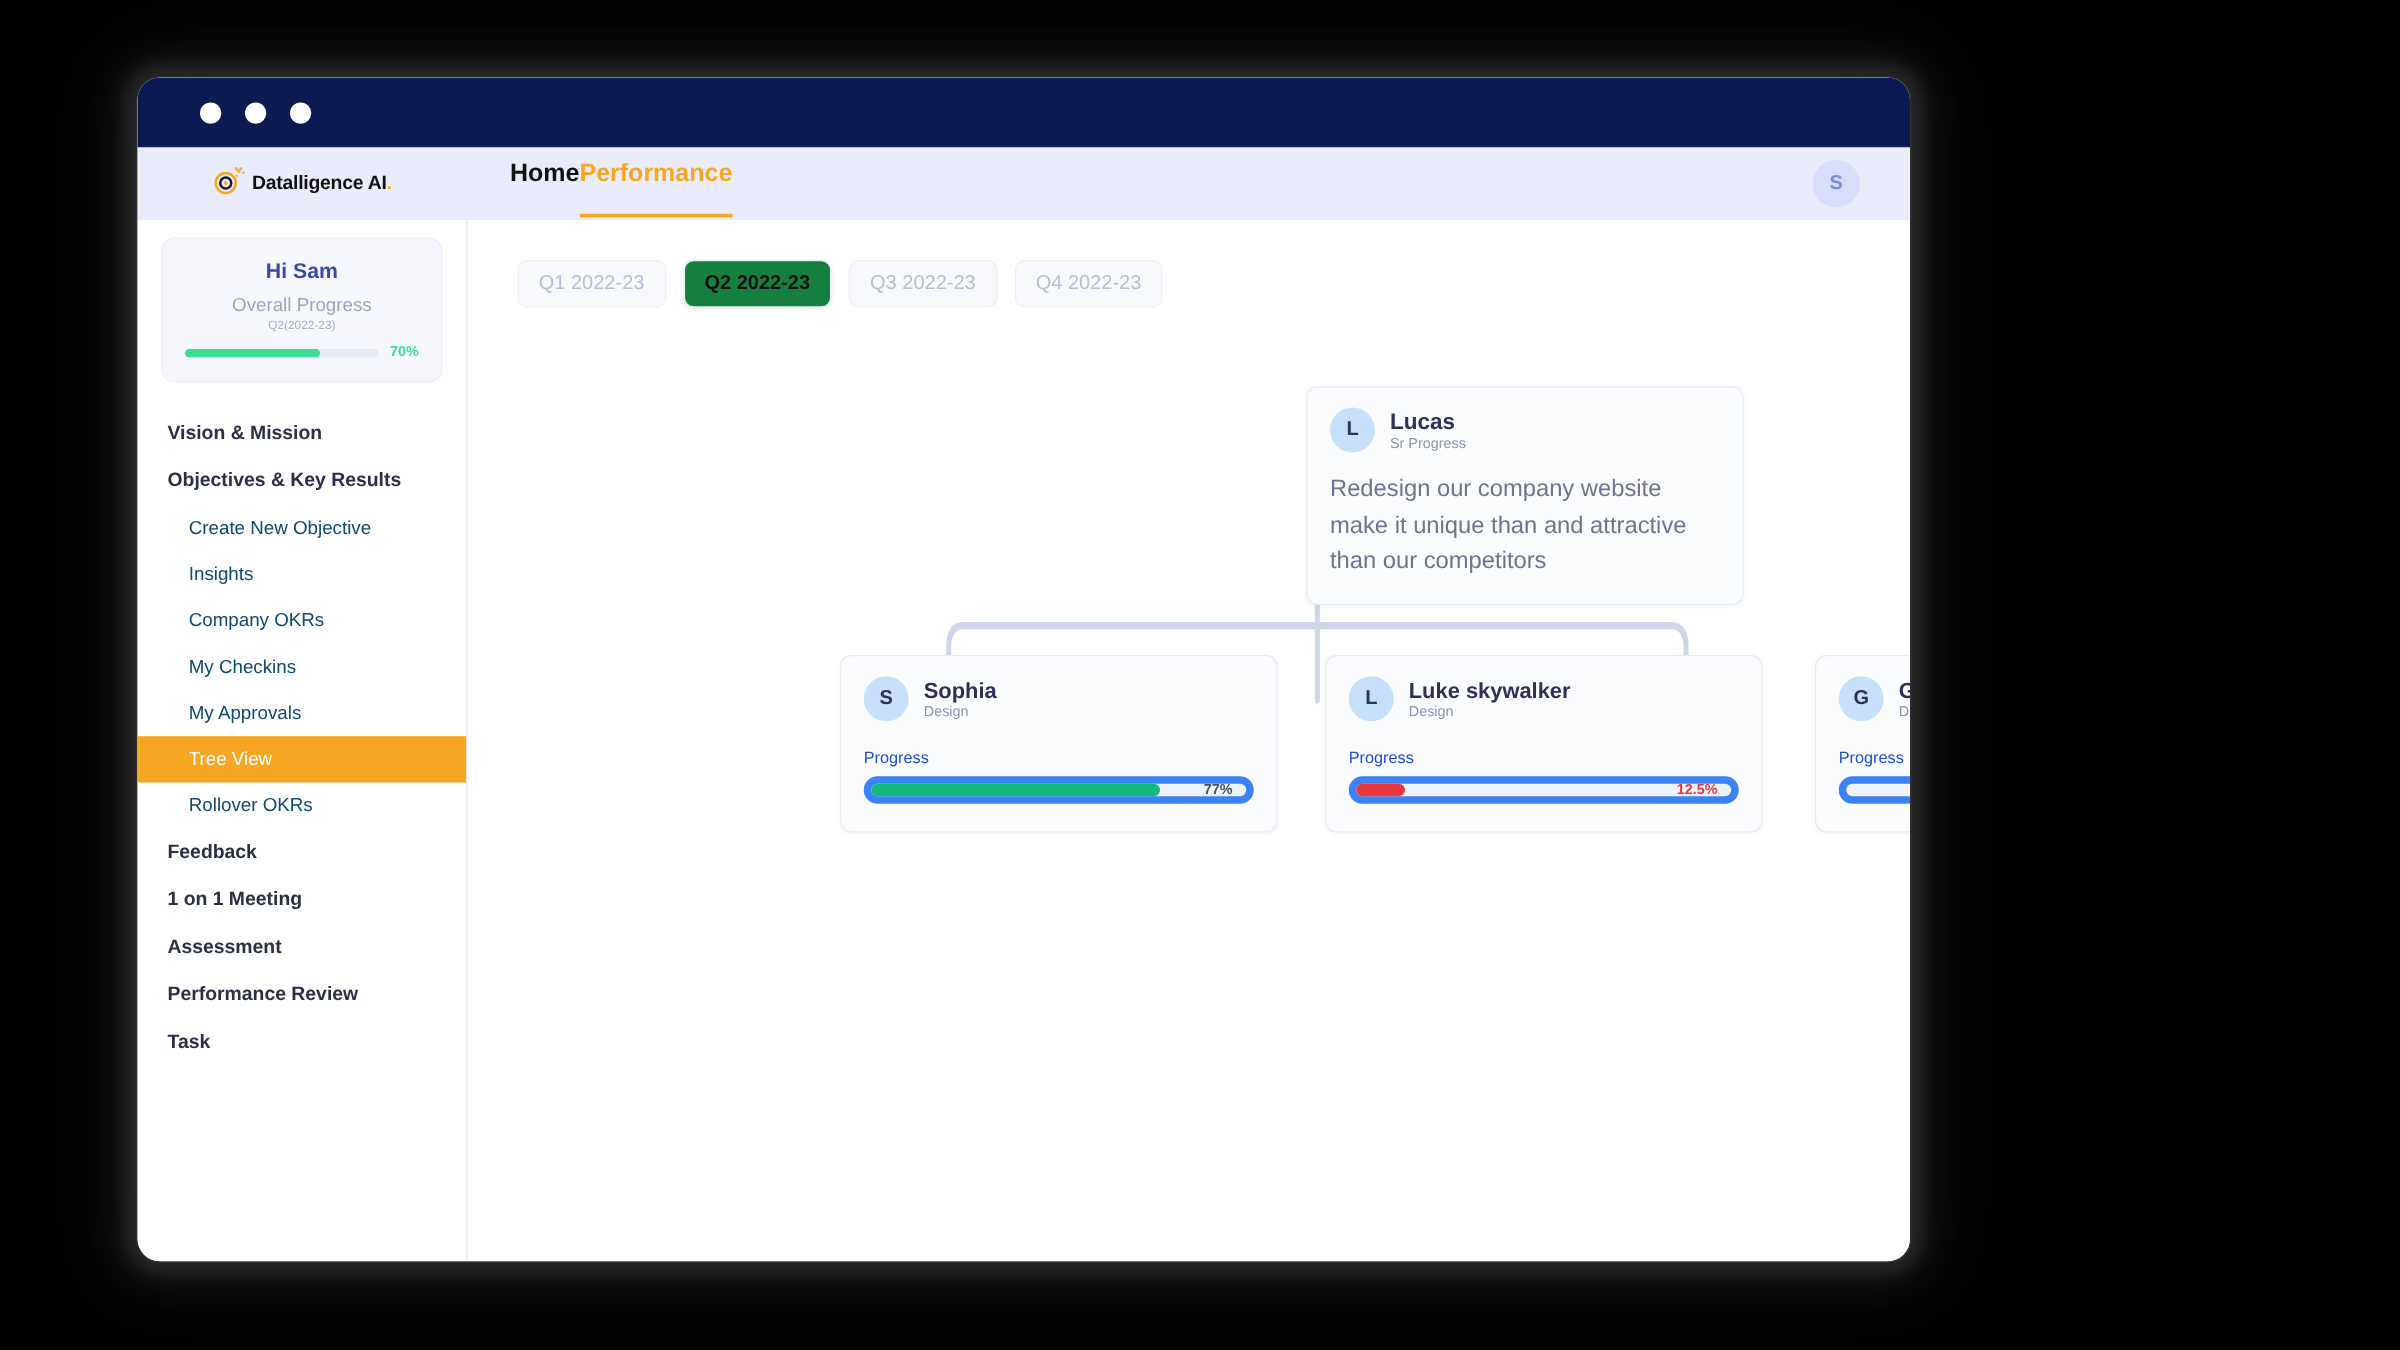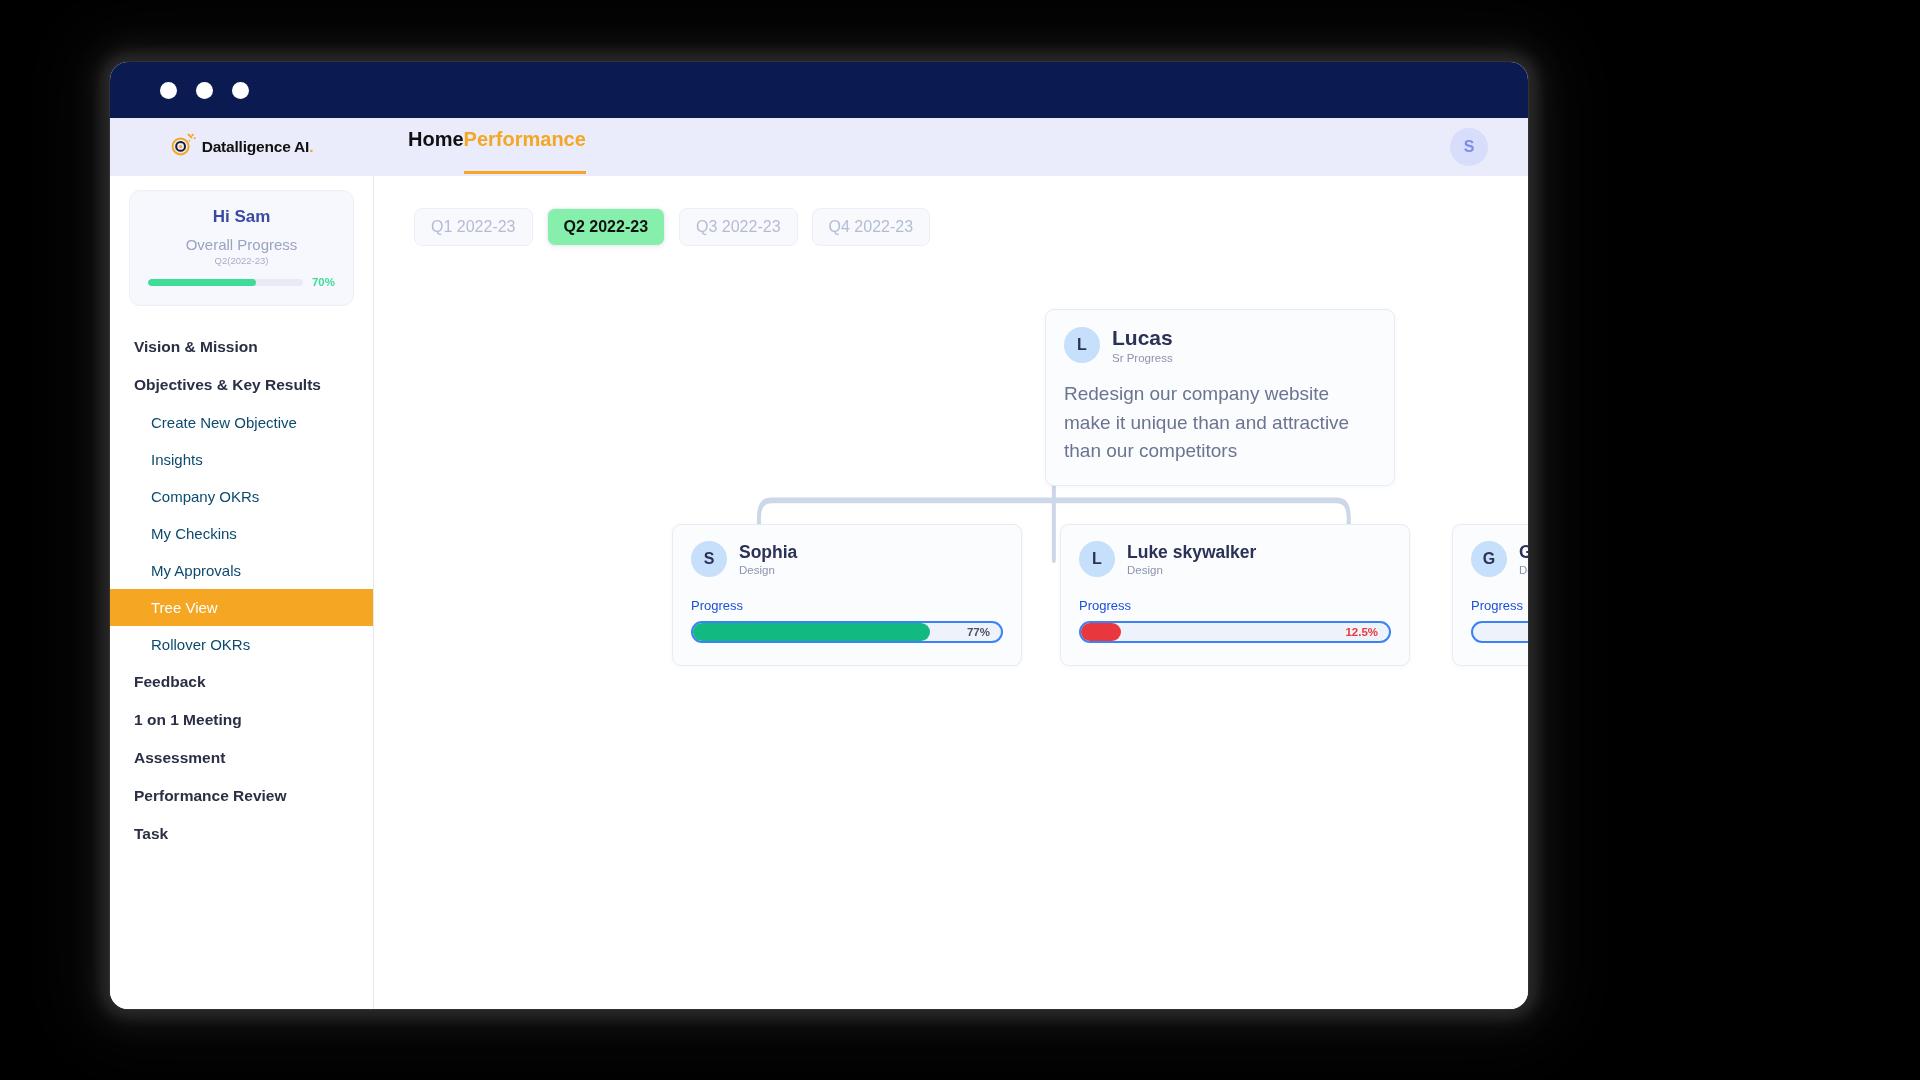--- a/index.html
+++ b/index.html
@@ -217,21 +217,21 @@
     justify-content: center;
     font-size: 16px;
     color: #b4bcd4;
     padding: 0 16px;
     cursor: pointer;
     white-space: nowrap;
   }
   .qtab.active {
     color: #111111;
     font-weight: bold;
-    background: #86efac;
+    background: #15803d;
     box-shadow: 0 1px 4px rgba(60,70,120,0.10);
   }
 
   
   #tree-area {
     position: absolute;
     left: 0; top: 100px;
     width: 100%;
     height: calc(100% - 100px);
   }
@@ -281,21 +281,21 @@
     display: flex;
     align-items: center;
     justify-content: center;
   }
   .node-name {
     font-size: 17.5px;
     font-weight: bold;
     color: #2b3157;
     line-height: 1.15;
   }
-  #root-card .node-name { font-size: 21px; }
+  #root-card .node-name { font-size: 18px; }
   .node-role {
     font-size: 11.5px;
     color: #8b93ad;
     margin-top: 2px;
   }
   .node-desc {
     margin-top: 16px;
     font-size: 19px;
     line-height: 1.5;
     color: #6b7490;
@@ -305,21 +305,21 @@
     margin-top: 21px;
     font-size: 13px;
     color: #1d4ed8;
     margin-bottom: 8px;
   }
   .prog-track {
     position: relative;
     height: 22px;
     border-radius: 11px;
     background: #eef2fa;
-    border: 2px solid #3b82f6;
+    border: 6px solid #3b82f6;
     display: flex;
     align-items: center;
   }
   .prog-fill {
     position: absolute;
     left: 0; top: 0;
     height: 100%;
     border-radius: 11px;
   }
   .prog-pct {

